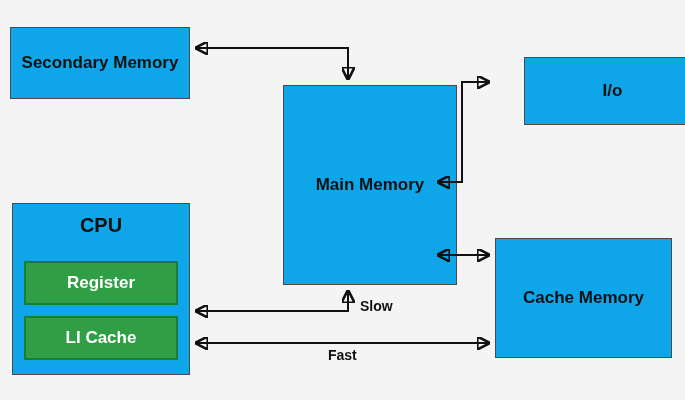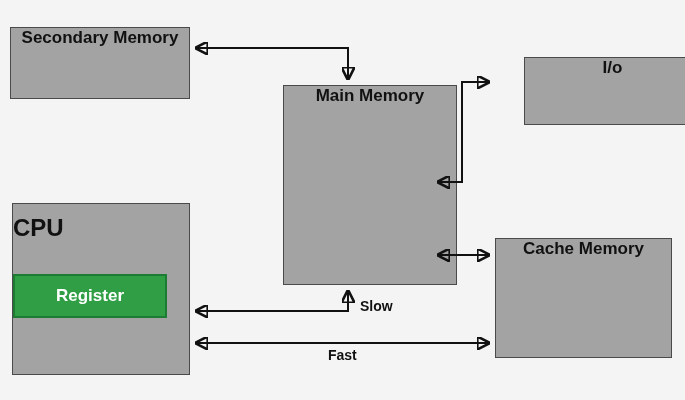--- a/index.html
+++ b/index.html
@@ -10,59 +10,59 @@
   }
   .canvas {
     position: relative;
     width: 685px;
     height: 400px;
     background: #f4f4f4;
     overflow: hidden;
   }
   .box {
     position: absolute;
-    background: #a3a3a3;
+    background: #0ea5e9;
     border: 1px solid #4a4a4a;
     display: flex;
+    align-items: center;
     justify-content: center;
     box-sizing: border-box;
     color: #111;
     font-weight: bold;
     font-size: 17px;
   }
   .box-secondary { left: 10px;  top: 27px;  width: 180px; height: 72px; }
   .box-main      { left: 258px; top: 85px;  width: 174px; height: 200px; margin-left: 25px; }
   .box-io        { left: 524px; top: 57px;  width: 177px; height: 68px; }
   .box-cache     { left: 495px; top: 238px; width: 177px; height: 120px; }
   .box-cpu {
     left: 12px; top: 203px; width: 178px; height: 172px;
     flex-direction: column;
     justify-content: flex-start;
     padding-top: 10px;
   }
   .cpu-title {
-    font-size: 24px;
+    font-size: 20px;
     font-weight: bold;
     color: #111;
-    margin-bottom: 12px;
+    margin-bottom: 24px;
   }
   .chip {
     width: 154px;
     height: 44px;
     background: #2f9e44;
     border: 2px solid #1c7c34;
     box-sizing: border-box;
     color: #ffffff;
     font-weight: bold;
     font-size: 17px;
     display: flex;
     align-items: center;
     justify-content: center;
     margin-bottom: 11px;
-    margin-top: 20px;
   }
   .arrows {
     position: absolute;
     left: 0; top: 0;
     width: 685px;
     height: 400px;
     pointer-events: none;
   }
   .arrows path {
     stroke: #111111;
@@ -97,20 +97,23 @@
 
   <div class="box box-cache">
     <span>Cache Memory</span>
   </div>
 
   <div class="box box-cpu">
     <div class="cpu-title">CPU</div>
     <div class="chip">
       <span>Register</span>
     </div>
+    <div class="chip">
+      <span>LI Cache</span>
+    </div>
   </div>
 
   <svg class="arrows" viewBox="0 0 685 400" xmlns="http://www.w3.org/2000/svg">
     <defs>
       <marker id="ah" viewBox="0 0 10 10" refX="9" refY="5" markerWidth="6.5" markerHeight="6.5" orient="auto-start-reverse">
         <path d="M0,0 L10,5 L0,10 z" fill="#111111" stroke="none"></path>
       </marker>
     </defs>
     <path d="M 196 48 H 348 V 79" marker-start="url(#ah)" marker-end="url(#ah)"></path>
     <path d="M 438 182 H 462 V 82 H 489" marker-start="url(#ah)" marker-end="url(#ah)"></path>

